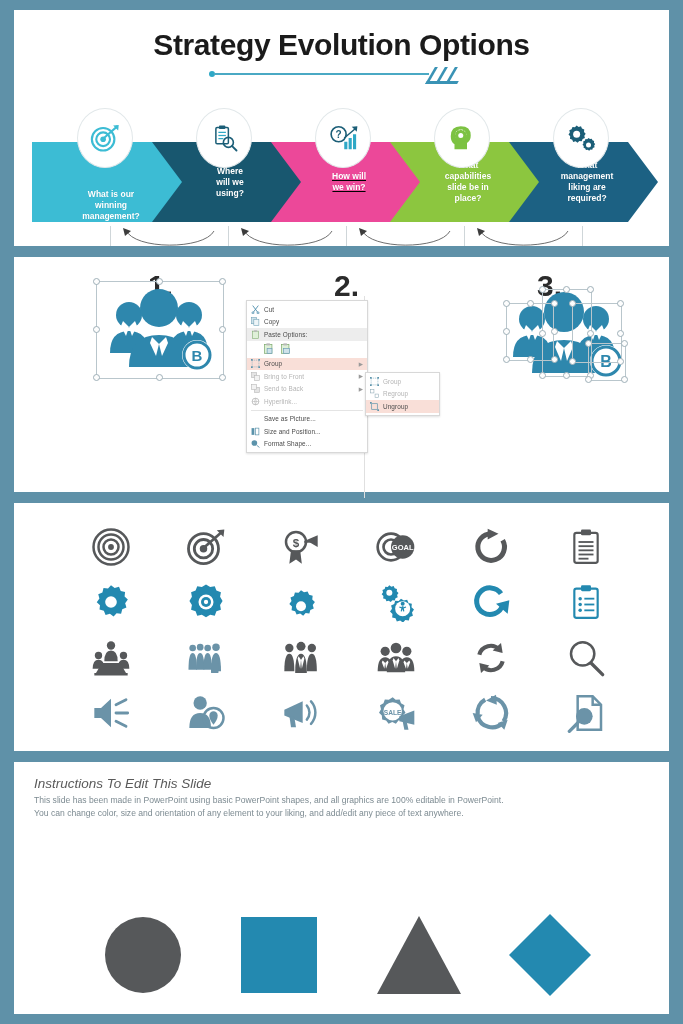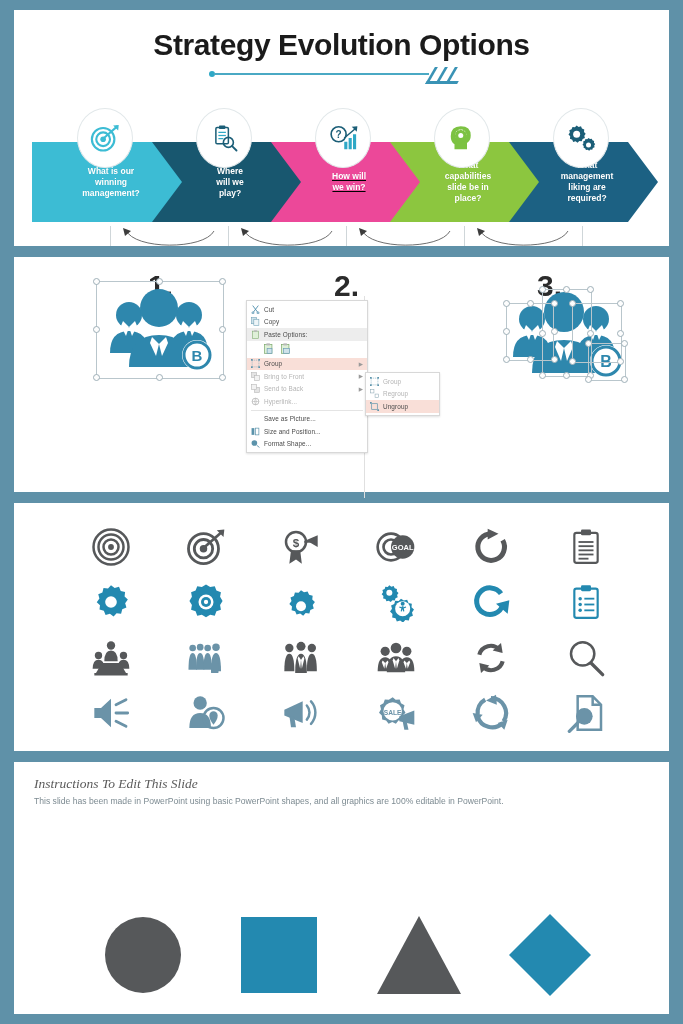--- a/index.html
+++ b/index.html
@@ -83,20 +83,21 @@
     display: flex;
     align-items: center;
     justify-content: center;
     clip-path: polygon(0% 0%, 80% 0%, 100% 50%, 80% 100%, 0% 100%, 17% 50%);
     box-sizing: border-box;
     padding-left: 14px;
     padding-right: 6px;
   }
   .chev-item:first-child .chev-shape {
     clip-path: polygon(0% 0%, 80% 0%, 100% 50%, 80% 100%, 0% 100%, 0% 50%);
+    align-items: flex-end;
   }
   .chev-label {
     color: #ffffff;
     font-size: 8.5px;
     font-weight: bold;
     line-height: 11px;
     text-align: center;
     letter-spacing: 0px;
     text-shadow: 0 0 1px rgba(0,0,0,.12);
   }
@@ -222,21 +223,21 @@
   .icon-cell { width: 46px; height: 46px; display:flex; align-items:center; justify-content:center; }
   .icon-cell svg { display: block; }
 
   
   #panel-instructions { flex: 1; }
   .instr-title {
     font-size: 13.5px;
     font-style: italic;
     color: #5a5a5a;
     margin: 14px 0 3px 20px;
-    font-family: Liberation Serif, serif;
+    font-family: Liberation Sans, sans-serif;
   }
   .instr-body {
     font-size: 8.6px;
     color: #7d8b92;
     line-height: 12.5px;
     margin: 0 38px 0 20px;
     text-align: justify;
   }
   .instr-body p { margin: 0; }
   .shapes-row {
@@ -300,21 +301,21 @@
               <path d="M20 26 L44 5" stroke="#3cbcd4" stroke-width="3.2" fill="none"></path>
               <path d="M37 4 L46 3 L45 12 z" fill="#3cbcd4"></path>
             </svg>
           </div>
         </div>
         <div class="chev-item" style="left: 119px; width: 150px; z-index: 9;">
           <div class="chev-shape" style="background: rgb(24, 87, 111); justify-content: center;">
             <div class="chev-label">
               <div>Where</div>
               <div>will we</div>
-              <div>play?</div>
+              <div>using?</div>
             </div>
           </div>
           <div class="chev-badge">
             <svg width="30" height="30" viewBox="0 0 48 48">
               <rect x="11" y="7" width="20" height="26" rx="2" fill="none" stroke="#1b5e77" stroke-width="2.4"></rect>
               <rect x="16" y="4" width="10" height="5.5" rx="1.2" fill="#1b5e77"></rect>
               <g stroke="#2ea8c6" stroke-width="2">
                 <path d="M15 15 H27"></path>
                 <path d="M15 20 H27"></path>
                 <path d="M15 25 H23"></path>
@@ -740,20 +741,21 @@
             <path d="M14 36 L4 46" stroke="#6b93a8" stroke-width="4" stroke-linecap="round"></path>
           </svg>
         </div>
       </div>
   </div>
 
   <div class="panel" id="panel-instructions">
     <div class="instr-title">Instructions To Edit This Slide</div>
     <div class="instr-body">
       <p>This slide has been made in PowerPoint using basic PowerPoint shapes, and all graphics are 100% editable in PowerPoint.</p>
+      <p>You can change color, size and orientation of any element to your liking, and add/edit any piece of text anywhere.</p>
     </div>
     <div class="shapes-row">
       <div class="shp-circle"></div>
       <div class="shp-square"></div>
       <div class="shp-triangle"></div>
       <div class="shp-diamond"></div>
     </div>
   </div>
 </div>
 

